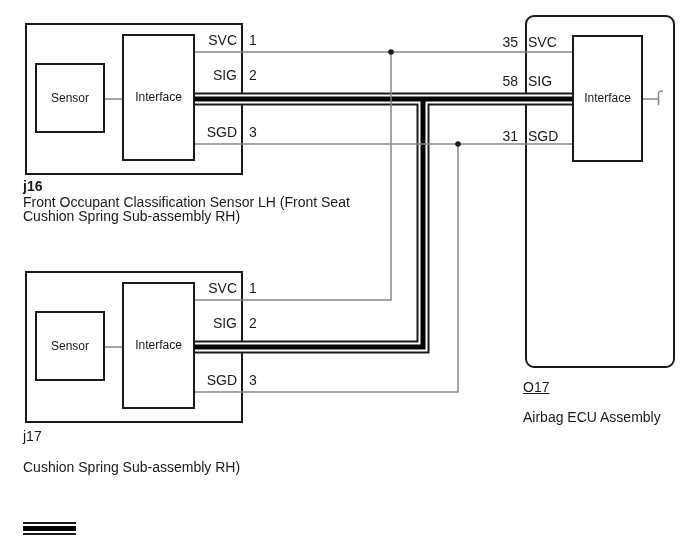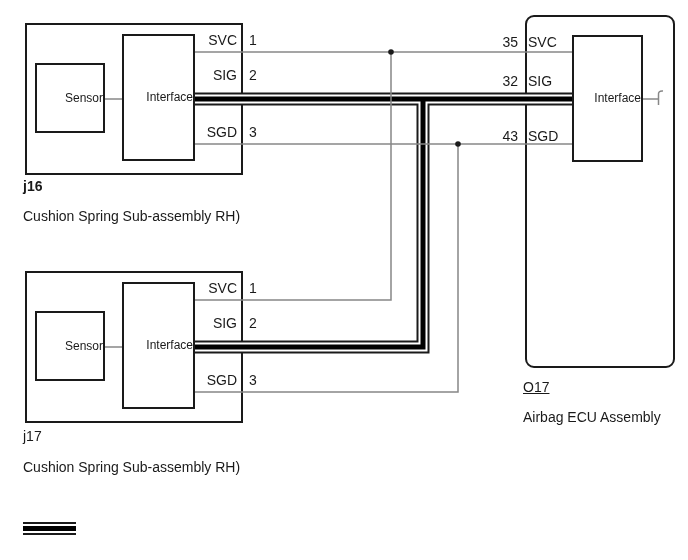--- a/index.html
+++ b/index.html
@@ -3,21 +3,21 @@
 <meta charset="utf-8">
 <title>Diagram</title>
 <style>
   html,body{margin:0;padding:0;background:#fff;}
   .stage{
     position:relative;width:688px;height:560px;background:#fff;overflow:hidden;
     font-family:"Liberation Sans", sans-serif;color:#1a1a1a;
   }
   .box{position:absolute;border:2px solid #1a1a1a;box-sizing:border-box;background:transparent;}
   .rounded{border-radius:9px;}
-  .centered{display:flex;align-items:center;justify-content:flex-end;}
+  .centered{display:flex;align-items:center;justify-content:center;}
   .txt{position:absolute;font-size:14px;line-height:13px;white-space:nowrap;}
   .pin-label{width:70px;text-align:right;}
   .ecu-num{width:38px;text-align:right;}
   .wires{position:absolute;left:0;top:0;z-index:5;pointer-events:none;}
   .boxlayer{z-index:1;}
   .lin-swatch{position:absolute;left:23px;top:522px;width:53px;height:13px;box-sizing:border-box;
     border-top:2px solid #1a1a1a;border-bottom:2px solid #1a1a1a;background:#fff;
     display:flex;align-items:center;}
   .lin-swatch .core{width:100%;height:5px;background:#000;}
   .label-12{font-size:12px;line-height:13px;}
@@ -36,20 +36,21 @@
   </div>
 
   <div class="txt pin-label" style="left:167px;top:34px;">SVC</div>
   <div class="txt pin-label" style="left:167px;top:69px;">SIG</div>
   <div class="txt pin-label" style="left:167px;top:126px;">SGD</div>
   <div class="txt" style="left:249px;top:34px;">1</div>
   <div class="txt" style="left:249px;top:69px;">2</div>
   <div class="txt" style="left:249px;top:126px;">3</div>
 
   <div class="txt" style="left:23px;top:180px;font-weight:bold;">j16</div>
+  <div class="txt" style="left:23px;top:196px;">Front Occupant Classification Sensor LH (Front Seat</div>
   <div class="txt" style="left:23px;top:210px;">Cushion Spring Sub-assembly RH)</div>
 
   <div class="box boxlayer" style="left:25px;top:271px;width:218px;height:152px;"></div>
   <div class="box boxlayer centered" style="left:35px;top:311px;width:70px;height:70px;">
     <span class="label-12">Sensor</span>
   </div>
   <div class="box boxlayer centered" style="left:122px;top:282px;width:73px;height:127px;">
     <span class="label-12">Interface</span>
   </div>
 
@@ -62,22 +63,22 @@
 
   <div class="txt" style="left:23px;top:430px;">j17</div>
   <div class="txt" style="left:23px;top:461px;">Cushion Spring Sub-assembly RH)</div>
 
   <div class="box boxlayer rounded" style="left:525px;top:15px;width:150px;height:353px;"></div>
   <div class="box boxlayer centered" style="left:572px;top:35px;width:71px;height:127px;">
     <span class="label-12">Interface</span>
   </div>
 
   <div class="txt ecu-num" style="left:480px;top:36px;">35</div>
-  <div class="txt ecu-num" style="left:480px;top:75px;">32</div>
-  <div class="txt ecu-num" style="left:480px;top:130px;">43</div>
+  <div class="txt ecu-num" style="left:480px;top:75px;">58</div>
+  <div class="txt ecu-num" style="left:480px;top:130px;">31</div>
   <div class="txt" style="left:528px;top:36px;">SVC</div>
   <div class="txt" style="left:528px;top:75px;">SIG</div>
   <div class="txt" style="left:528px;top:130px;">SGD</div>
 
   <div class="txt" style="left:523px;top:381px;text-decoration:underline;">O17</div>
   <div class="txt" style="left:523px;top:395px;margin-top:16px;">Airbag ECU Assembly</div>
 
   <svg class="wires" width="688" height="560" viewBox="0 0 688 560">
 
     <g fill="none">

